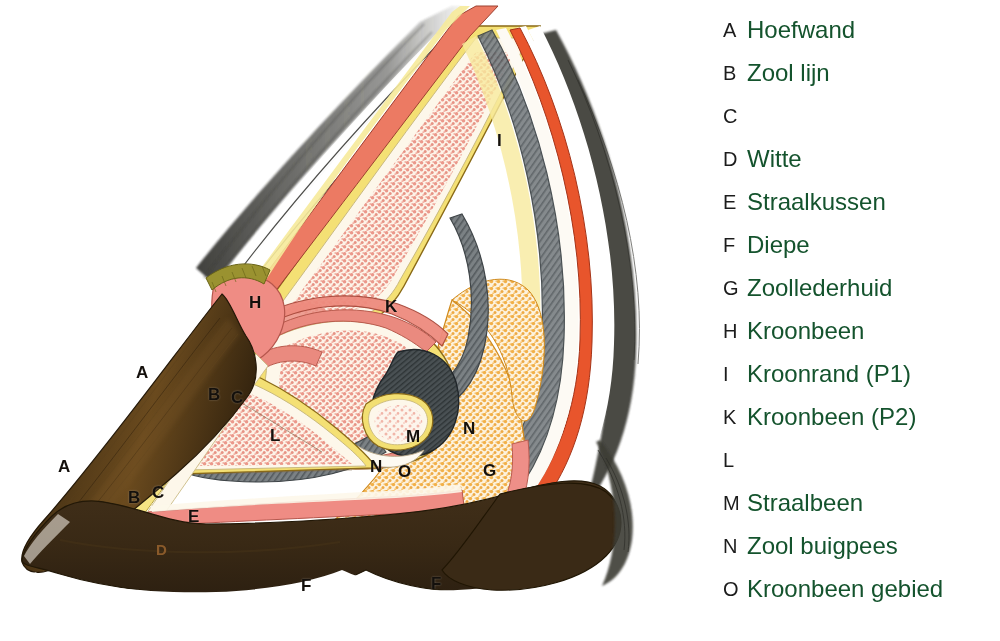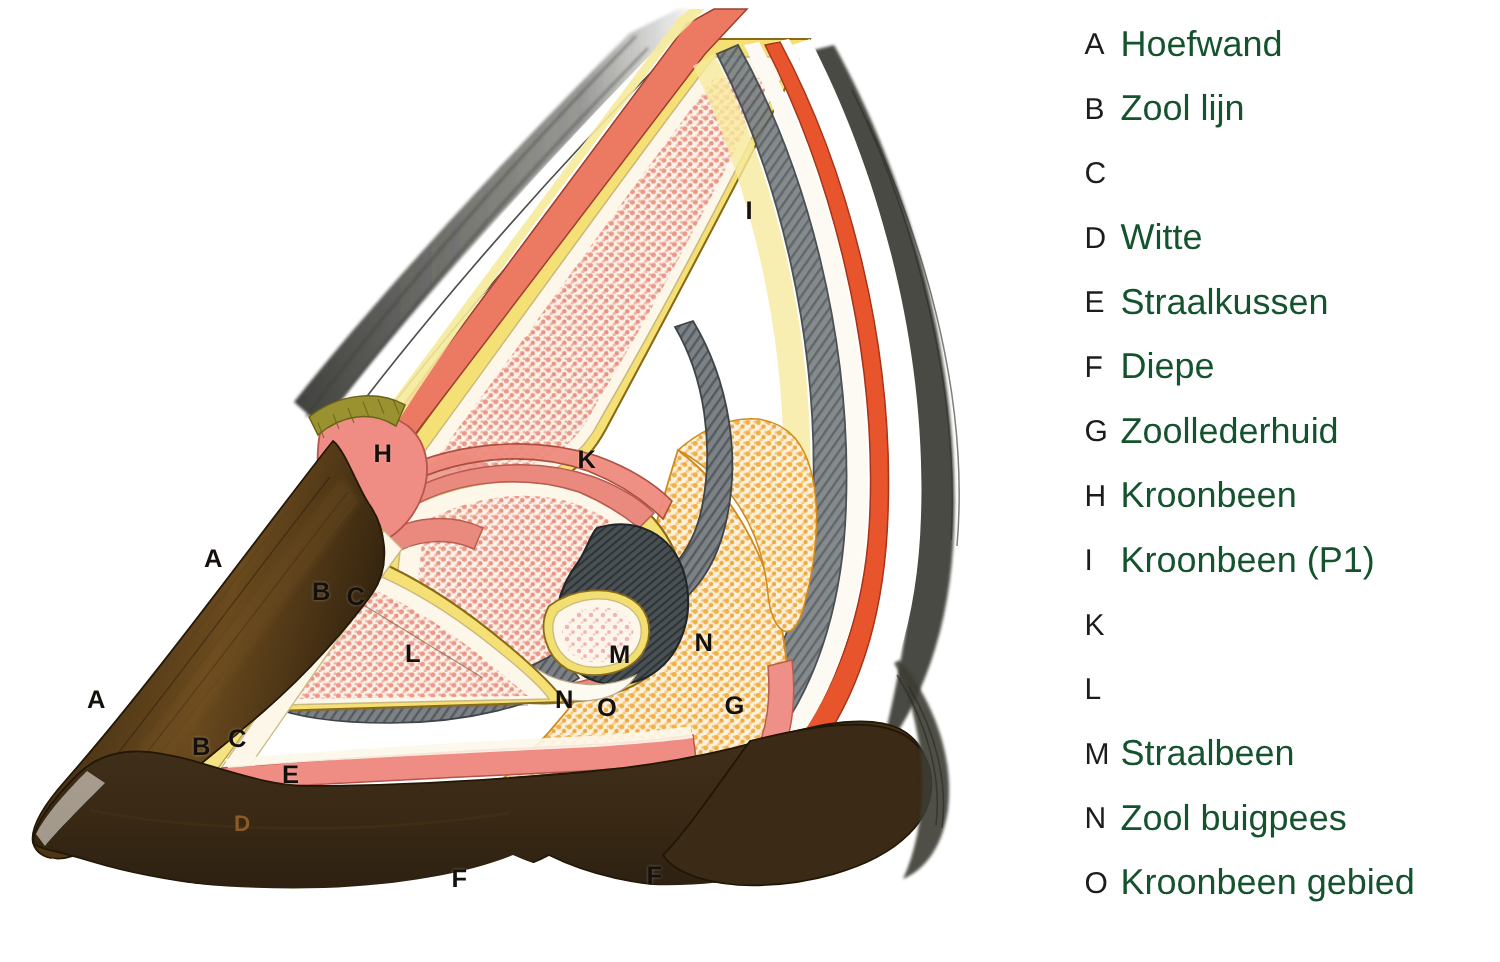--- a/index.html
+++ b/index.html
@@ -403,24 +403,25 @@
     <div class="legend-row">
       <span class="legend-letter">G</span>
       <span class="legend-text">Zoollederhuid</span>
     </div>
     <div class="legend-row">
       <span class="legend-letter">H</span>
       <span class="legend-text">Kroonbeen</span>
     </div>
     <div class="legend-row">
       <span class="legend-letter">I</span>
-      <span class="legend-text">Kroonbeen (P1)</span>
+      <span class="legend-text">Kroonrand (P1)</span>
     </div>
     <div class="legend-row">
       <span class="legend-letter">K</span>
+      <span class="legend-text">Kroonbeen (P2)</span>
     </div>
     <div class="legend-row">
       <span class="legend-letter">L</span>
     </div>
     <div class="legend-row">
       <span class="legend-letter">M</span>
       <span class="legend-text">Straalbeen</span>
     </div>
     <div class="legend-row">
       <span class="legend-letter">N</span>

